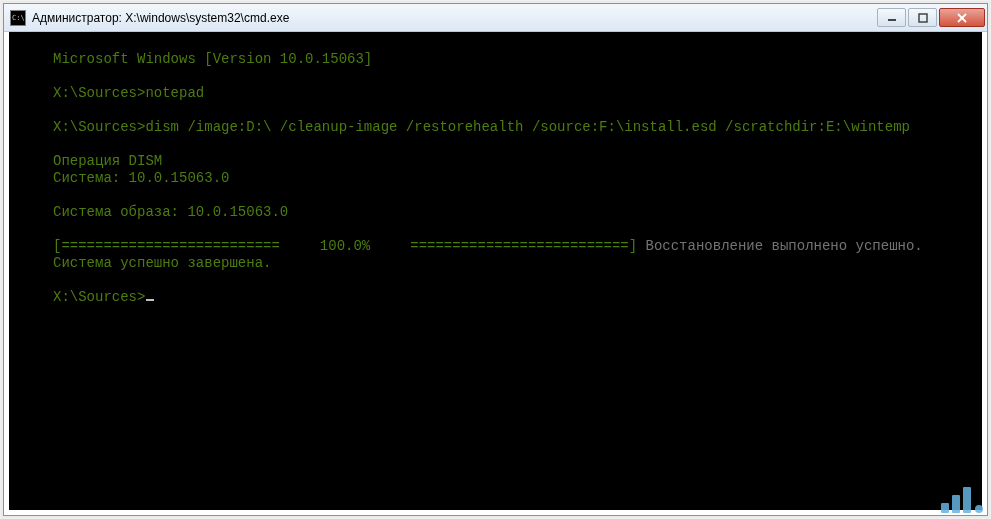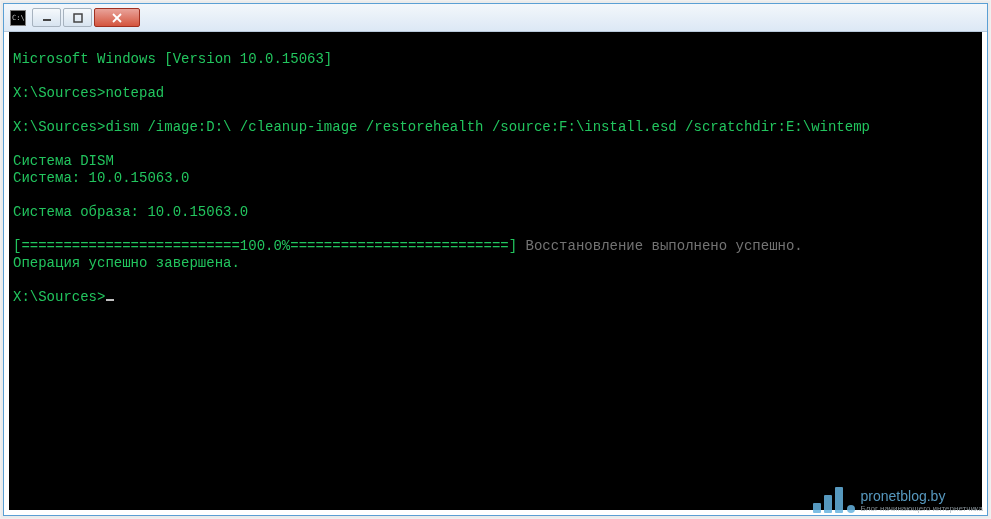--- a/index.html
+++ b/index.html
@@ -74,21 +74,21 @@
       bottom: 5px;
       background: #000;
       font-family: Consolas, "Courier New", monospace;
       font-size: 14px;
       line-height: 17px;
       color: #c0c0c0;
       padding: 2px 4px;
       white-space: pre;
       overflow: hidden;
     }
-    .console .gray { color: #22c55e; }
+    .console .gray { color: #4d7c0f; margin-left: 40px; }
     .console .yellow { color: #737373; }
     .cursor {
       display: inline-block;
       width: 8px;
       height: 2px;
       background: #c0c0c0;
       vertical-align: baseline;
       margin-left: 1px;
     }
     .watermark {
@@ -109,20 +109,21 @@
     .wm-text { display: flex; flex-direction: column; line-height: 1; }
     .wm-domain { font-size: 14px; color: #66b3e0; font-weight: 500; }
     .wm-tag { font-size: 8px; color: #9aa6ad; margin-top: 2px; }
   </style>
 </head>
 <body>
 
 <div class="window">
   <div class="titlebar">
     <div class="titlebar-icon">C:\</div>
+    <div class="titlebar-text">Администратор: X:\windows\system32\cmd.exe</div>
     <div class="titlebar-buttons">
       <div class="tb-btn">
         <svg width="10" height="10">
             <line x1="1" y1="7" x2="9" y2="7" stroke="#444" stroke-width="2"></line>
           </svg>
       </div>
       <div class="tb-btn">
         <svg width="10" height="10">
             <rect x="1" y="1" width="8" height="8" fill="none" stroke="#444" stroke-width="1.5"></rect>
           </svg>
@@ -136,36 +137,32 @@
     </div>
   </div>
 
   <div class="console">
 <span class="gray">Microsoft Windows [Version 10.0.15063]</span>
 <span class="gray"></span>
 <span class="gray">X:\Sources&gt;notepad</span>
 <span class="gray"></span>
 <span class="gray">X:\Sources&gt;dism /image:D:\ /cleanup-image /restorehealth /source:F:\install.esd /scratchdir:E:\wintemp</span>
 <span class="gray"></span>
-<span class="gray">Cистема DISM</span>
+<span class="gray">Операция DISM</span>
 <span class="gray">Cистема: 10.0.15063.0</span>
 <span class="gray"></span>
 <span class="gray">Cистема образа: 10.0.15063.0</span>
 <span class="gray"></span>
 <span class="gray">[==========================</span><span class="gray">100.0%</span><span class="gray">==========================] </span><span class="yellow">Восстановление выполнено успешно.</span>
-<span class="gray">Операция успешно завершена.</span>
+<span class="gray">Cистема успешно завершена.</span>
 <span class="gray"></span>
 <span class="gray">X:\Sources&gt;</span><span class="cursor"></span>
   </div>
 </div>
 
 <div class="watermark">
   <div class="wm-bars">
     <div class="wm-bar b1"></div>
     <div class="wm-bar b2"></div>
     <div class="wm-bar b3"></div>
     <div class="wm-ball"></div>
   </div>
-  <div class="wm-text">
-    <span class="wm-domain">pronetblog.by</span>
-    <span class="wm-tag">Блог начинающего интернетчика</span>
-  </div>
 </div>
 
 </body></html>

